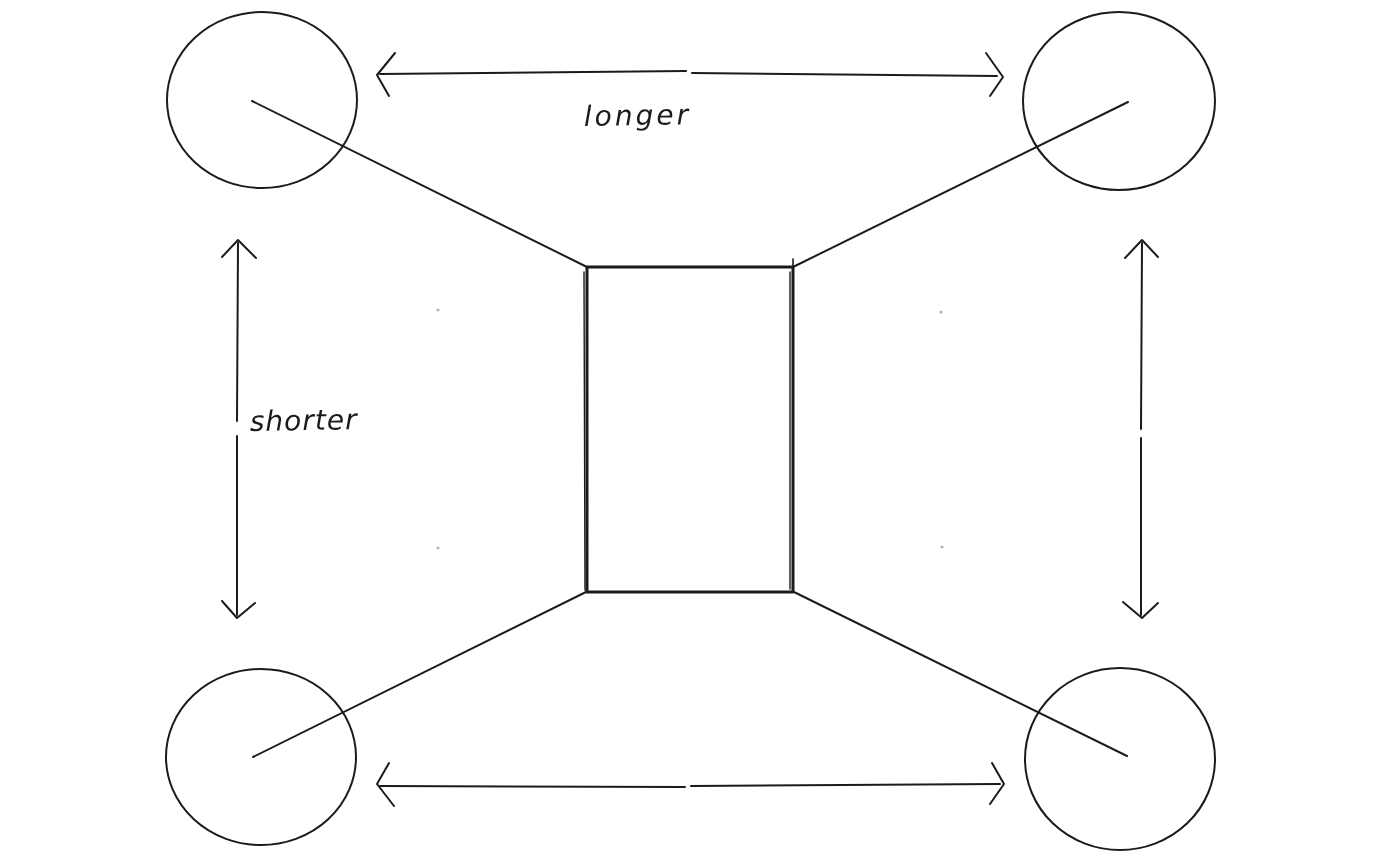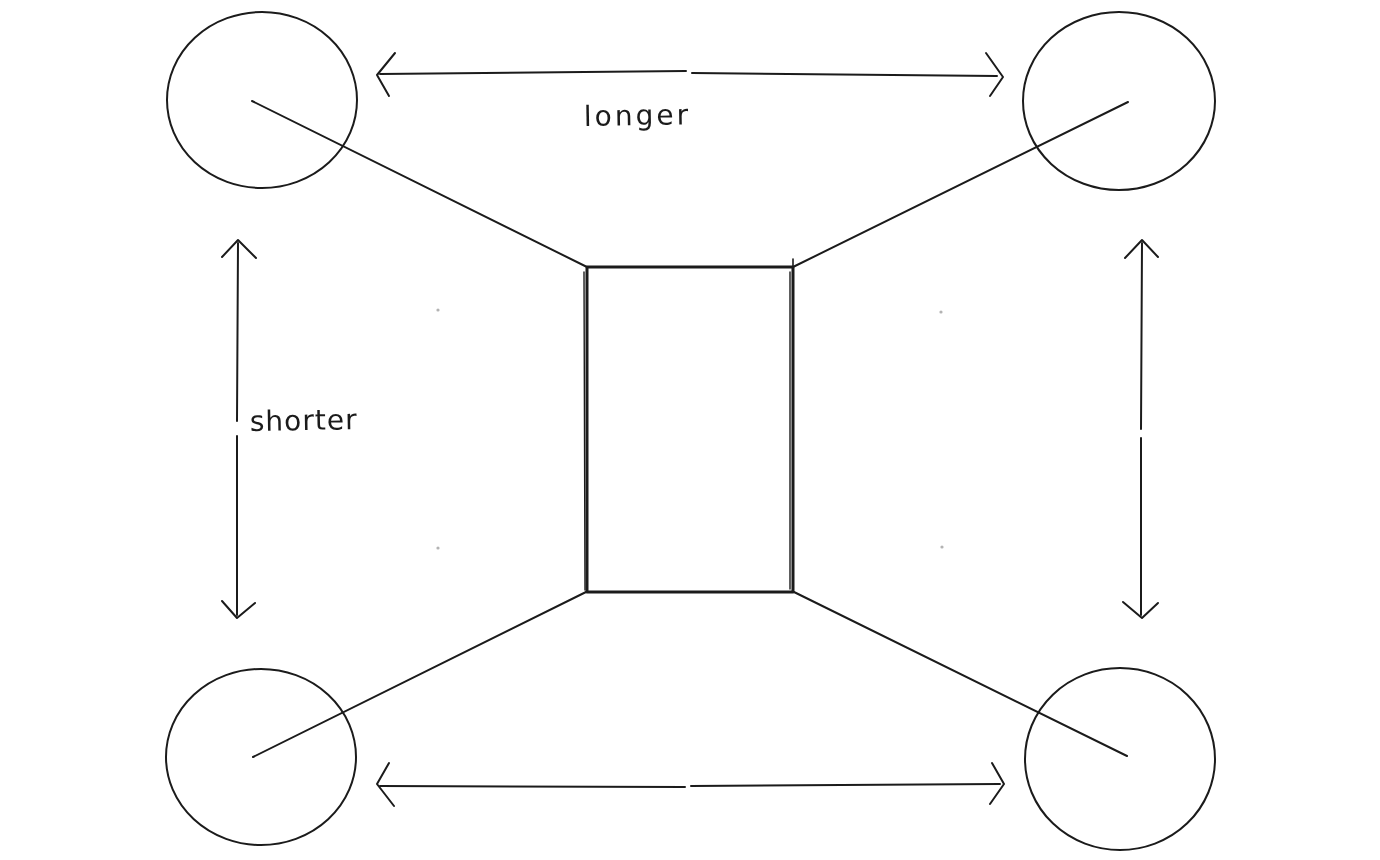--- a/index.html
+++ b/index.html
@@ -8,20 +8,21 @@
     width: 1380px;
     height: 860px;
     overflow: hidden;
     background: #ffffff;
   }
   .canvas {
     position: relative;
     width: 1380px;
     height: 860px;
     background: #ffffff;
+    font-style: italic;
   }
   svg {
     display: block;
     width: 1380px;
     height: 860px;
   }
   .ink {
     fill: none;
     stroke-linecap: round;
     stroke-linejoin: round;

